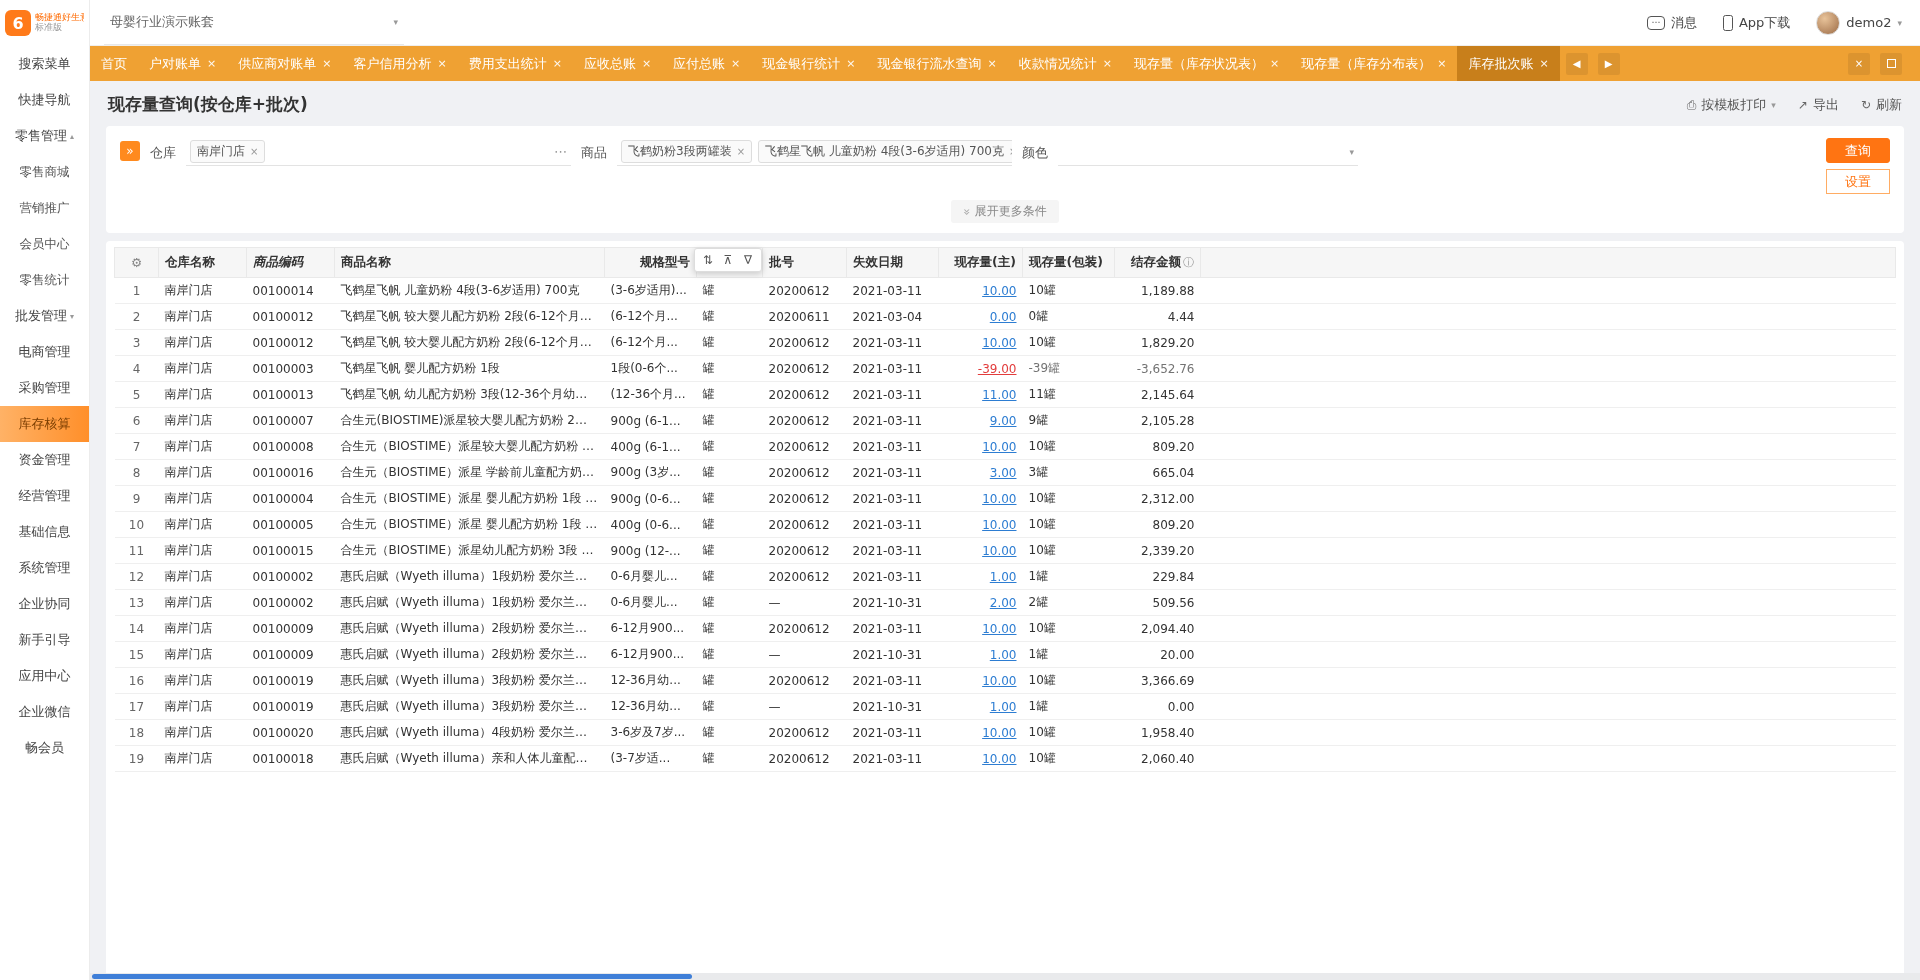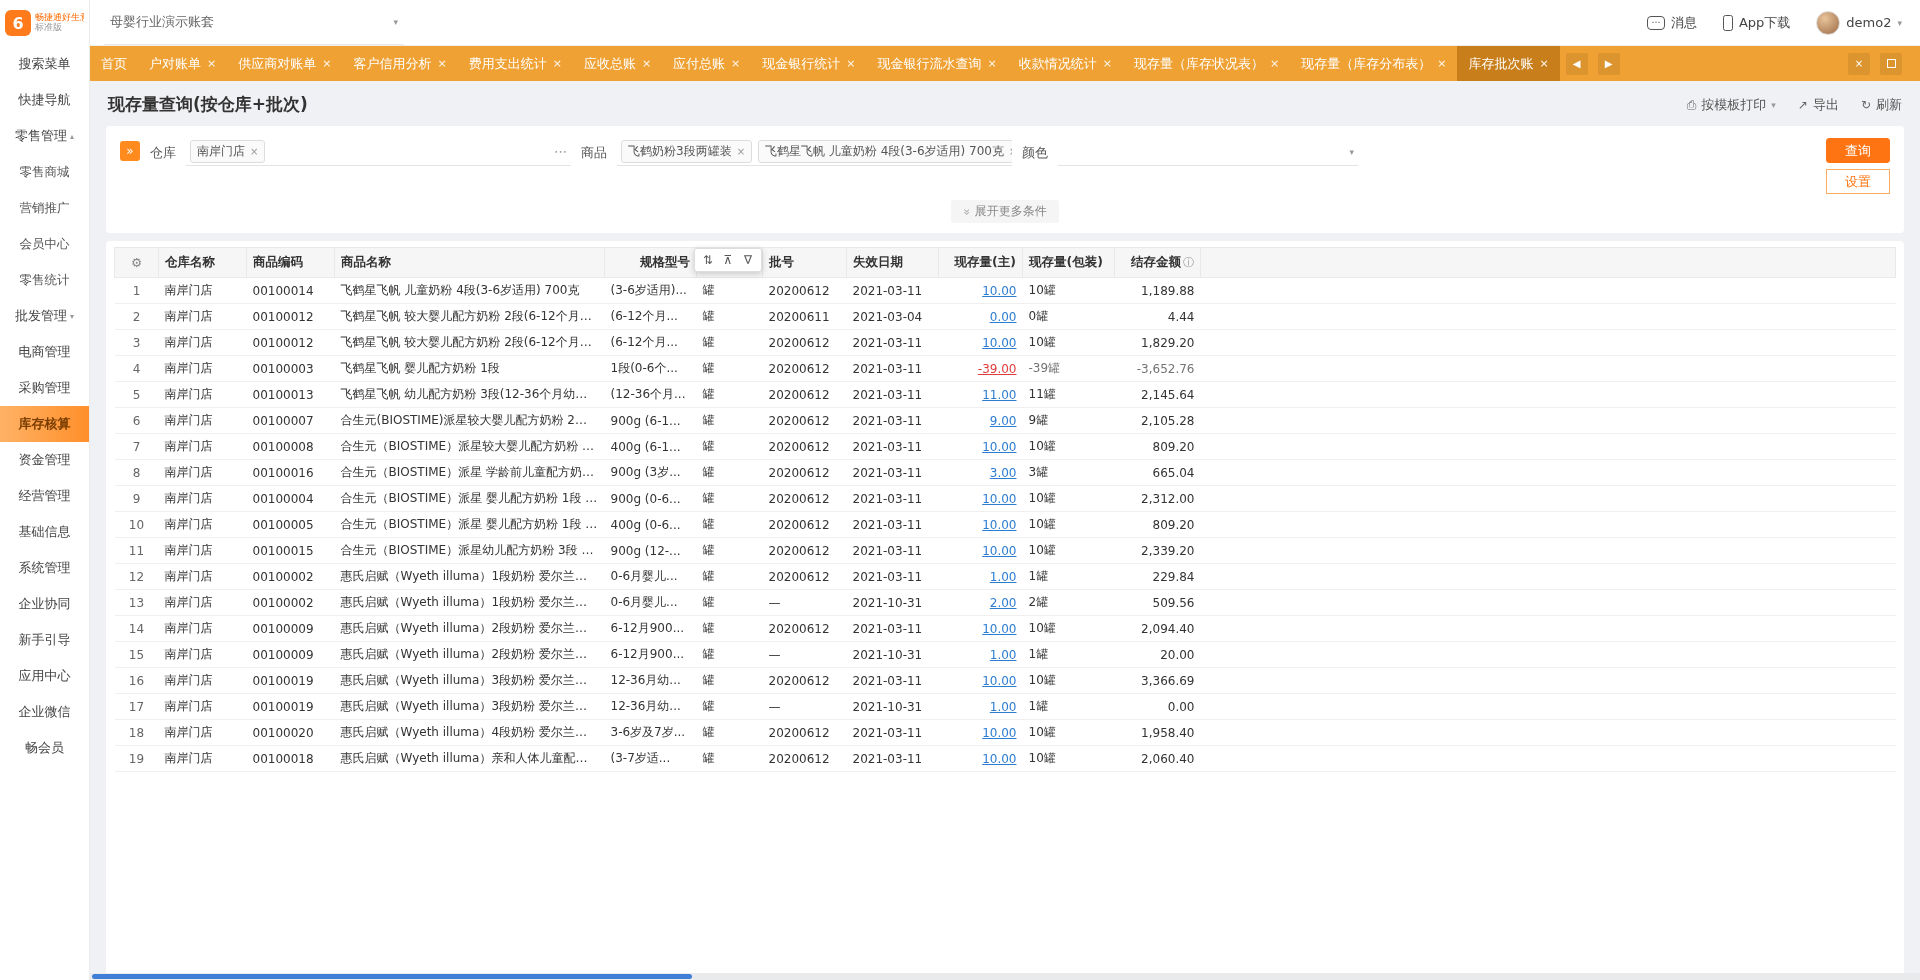--- a/index.html
+++ b/index.html
@@ -10,21 +10,21 @@
   
   .sidebar{width:90px;background:#fff;border-right:1px solid #ececec;flex-shrink:0;display:flex;flex-direction:column;z-index:5}
   .logo{display:flex;align-items:center;gap:4px;padding:7px 5px;height:46px}
   .logo-mark{width:26px;height:26px;border-radius:6px;background:#ff7a1a;color:#fff;font-weight:bold;font-size:16px;display:flex;align-items:center;justify-content:center;flex-shrink:0}
   .logo-text{display:flex;flex-direction:column;line-height:1.1;overflow:hidden}
   .brand{color:#ff6a00;font-size:9px;white-space:nowrap}
   .edition{color:#999;font-size:9px}
   .side-item{height:36px;display:flex;align-items:center;justify-content:center;gap:3px;font-size:13px;color:#444;cursor:pointer;position:relative}
   .side-item .caret{font-size:8px;color:#999}
   .side-item.sub{color:#555;font-size:12.5px}
-  .side-item.active{background:linear-gradient(90deg,#ffb266,#ff8f2a);color:#7a3d00;font-weight:bold}
+  .side-item.active{background:linear-gradient(90deg,#ffb266,#ff8f2a);color:#7a3d00;font-weight:normal}
 
   
   .main{flex:1;display:flex;flex-direction:column;min-width:0;position:relative}
 
   
   .topbar{height:46px;background:#fff;border-bottom:1px solid #efefef;display:flex;justify-content:space-between;padding:0 18px 0 14px}
   .account{display:flex;align-items:center;justify-content:space-between;width:300px;color:#666;border-bottom:1px solid #e8e8e8;padding:4px 6px;cursor:pointer}
   .caret-down{font-size:9px;color:#999}
   .topbar-right{display:flex;align-items:center;gap:26px}
   .top-item{display:flex;align-items:center;gap:6px;color:#444;cursor:pointer}
@@ -322,21 +322,21 @@
         <div class="sort-popup">
           <span>⇅</span>
           <span>⊼</span>
           <span>∇</span>
         </div>
         <table>
           <thead>
               <tr id="thead-row">
                 <th style="width: 44px; text-align: center;"><span class="gear">⚙</span></th>
                 <th style="width: 88px;"><span>仓库名称</span></th>
-                <th style="width: 88px;"><span>商品编码</span></th>
+                <th style="width: 88px; font-style: italic;"><span>商品编码</span></th>
                 <th style="width: 270px;"><span>商品名称</span></th>
                 <th style="width: 92px; text-align: right;"><span>规格型号</span></th>
                 <th style="width: 66px;"><span>主</span></th>
                 <th style="width: 84px;"><span>批号</span></th>
                 <th style="width: 92px;"><span>失效日期</span></th>
                 <th class="right" style="width: 84px;"><span>现存量(主)</span></th>
                 <th style="width: 92px;"><span>现存量(包装)</span></th>
                 <th class="right" style="width: 86px;"><span>结存金额</span><span class="info">ⓘ</span></th>
                 <th></th>
               </tr>

